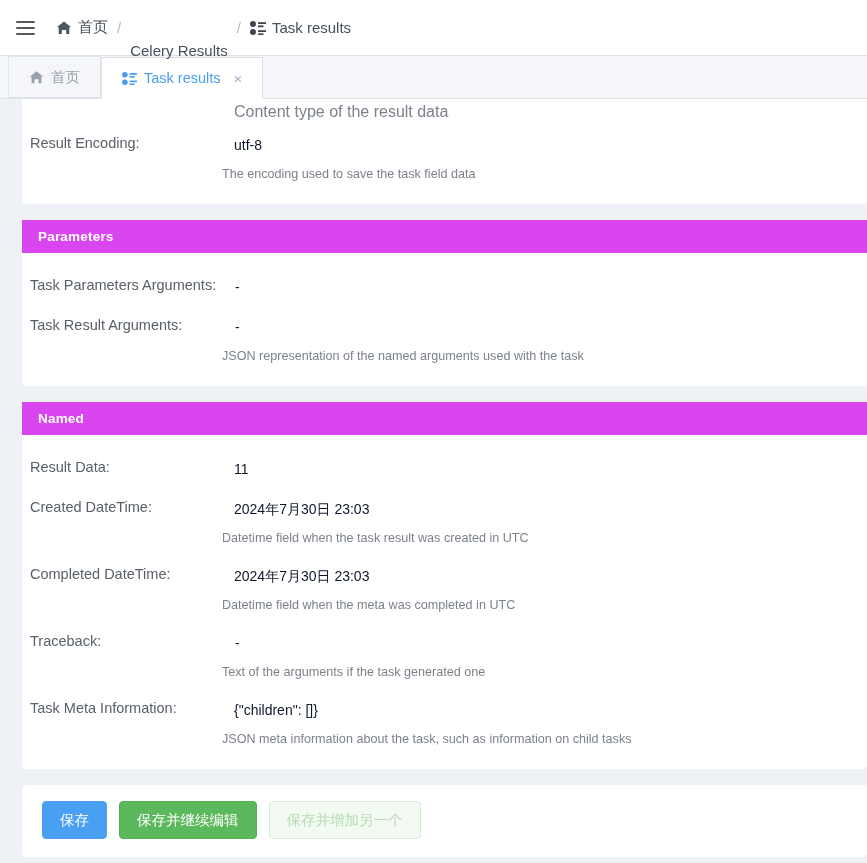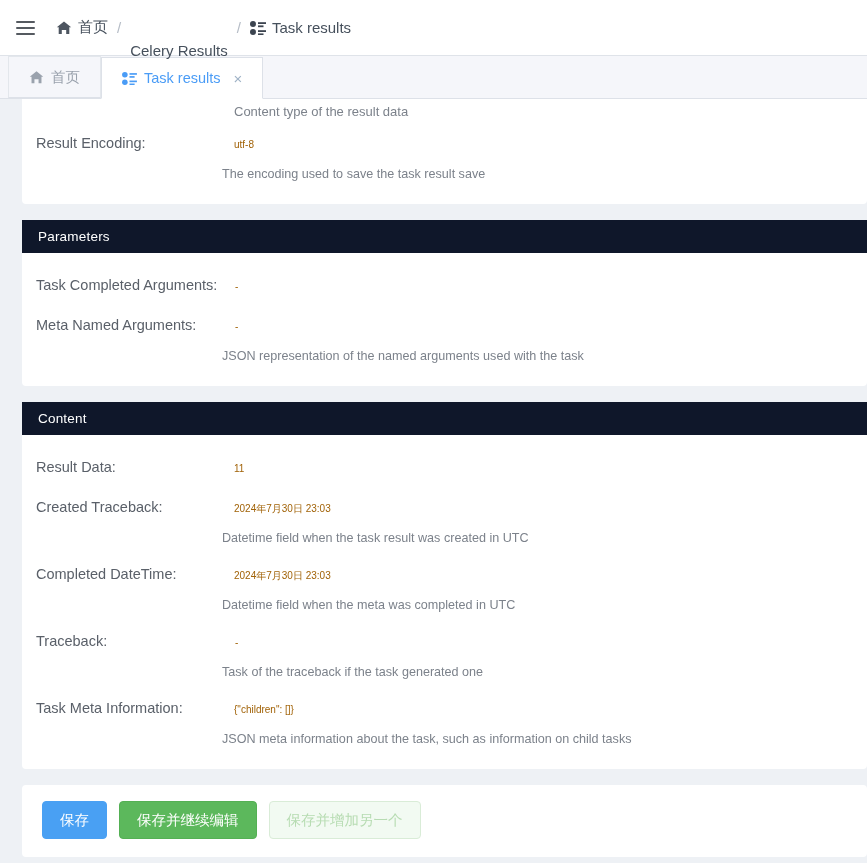--- a/index.html
+++ b/index.html
@@ -96,64 +96,64 @@
     background: #eef1f5;
   }
 
   .panel {
     background: #ffffff;
     border-radius: 4px;
     margin-bottom: 16px;
     position: relative;
   }
   .panel-head {
-    background: #0f172a;
+    background: #d946ef;
     color: #ffffff;
     font-size: 13.5px;
-    font-weight: normal;
+    font-weight: bold;
     padding: 9px 0 9px 16px;
     letter-spacing: .2px;
   }
   .panel-body { padding: 10px 0 16px 0; }
 
   .row {
     display: flex;
     align-items: flex-start;
     padding: 12px 0 5px 0;
   }
   .row-label {
     width: 200px;
     min-width: 200px;
-    padding-left: 14px;
+    padding-left: 8px;
     font-size: 14.5px;
     color: #5a6069;
     line-height: 20px;
   }
   .row-fields { flex: 1; padding-top: 1px; }
   .row-value {
-    font-size: 10px;
-    color: #a16207;
+    font-size: 14px;
+    color: #0f172a;
     line-height: 22px;
     padding-left: 12px;
     min-height: 22px;
   }
   .row-value.dash { padding-left: 13px; }
   .help {
     font-size: 12.6px;
     color: #7c828b;
     line-height: 18px;
     margin-top: 9px;
     padding-left: 0px;
   }
 
   
   .panel.clipped { margin-top: 0; border-radius: 0 0 4px 4px; }
   .panel.clipped .panel-body { padding-top: 0; }
   .clip-help {
-    font-size: 13px;
+    font-size: 16px;
     color: #7c828b;
     line-height: 18px;
     padding: 4px 0 0 212px;
   }
 
   
   .submit-panel {
     background: #ffffff;
     border-radius: 4px;
     padding: 16px 0 18px 0;
@@ -240,77 +240,77 @@
 
 <div class="body">
 
   <div class="panel clipped">
     <div class="panel-body">
       <div class="clip-help">Content type of the result data</div>
       <div class="row">
         <div class="row-label">Result Encoding:</div>
         <div class="row-fields">
           <div class="row-value">utf-8</div>
-          <div class="help">The encoding used to save the task result save</div>
+          <div class="help">The encoding used to save the task field data</div>
         </div>
       </div>
     </div>
   </div>
 
   <div class="panel">
     <div class="panel-head">Parameters</div>
     <div class="panel-body">
       <div class="row">
-        <div class="row-label">Task Completed Arguments:</div>
+        <div class="row-label">Task Parameters Arguments:</div>
         <div class="row-fields">
           <div class="row-value dash">-</div>
         </div>
       </div>
       <div class="row">
-        <div class="row-label">Meta Named Arguments:</div>
+        <div class="row-label">Task Result Arguments:</div>
         <div class="row-fields">
           <div class="row-value dash">-</div>
           <div class="help">JSON representation of the named arguments used with the task</div>
         </div>
       </div>
     </div>
   </div>
 
   <div class="panel">
-    <div class="panel-head">Content</div>
+    <div class="panel-head">Named</div>
     <div class="panel-body">
 
       <div class="row">
         <div class="row-label">Result Data:</div>
         <div class="row-fields">
           <div class="row-value">11</div>
         </div>
       </div>
 
       <div class="row">
-        <div class="row-label">Created Traceback:</div>
+        <div class="row-label">Created DateTime:</div>
         <div class="row-fields">
           <div class="row-value">2024年7月30日 23:03</div>
           <div class="help">Datetime field when the task result was created in UTC</div>
         </div>
       </div>
 
       <div class="row">
         <div class="row-label">Completed DateTime:</div>
         <div class="row-fields">
           <div class="row-value">2024年7月30日 23:03</div>
           <div class="help">Datetime field when the meta was completed in UTC</div>
         </div>
       </div>
 
       <div class="row">
         <div class="row-label">Traceback:</div>
         <div class="row-fields">
           <div class="row-value dash">-</div>
-          <div class="help">Task of the traceback if the task generated one</div>
+          <div class="help">Text of the arguments if the task generated one</div>
         </div>
       </div>
 
       <div class="row">
         <div class="row-label">Task Meta Information:</div>
         <div class="row-fields">
           <div class="row-value">{"children": []}</div>
           <div class="help">JSON meta information about the task, such as information on child tasks</div>
         </div>
       </div>

